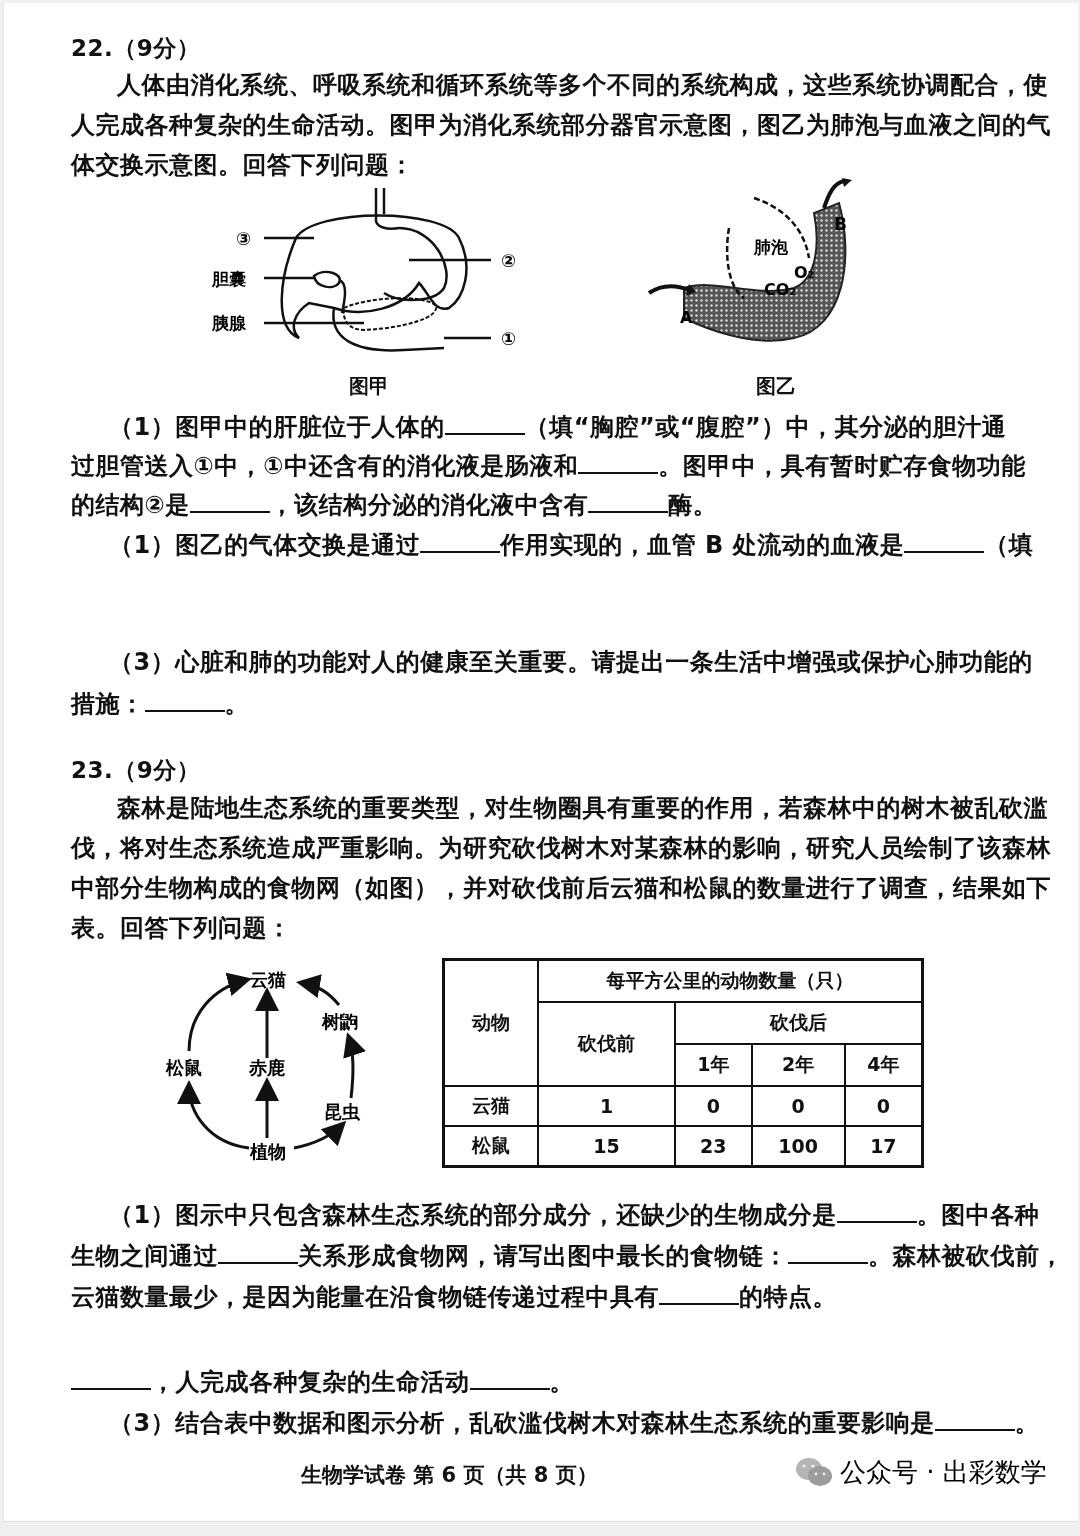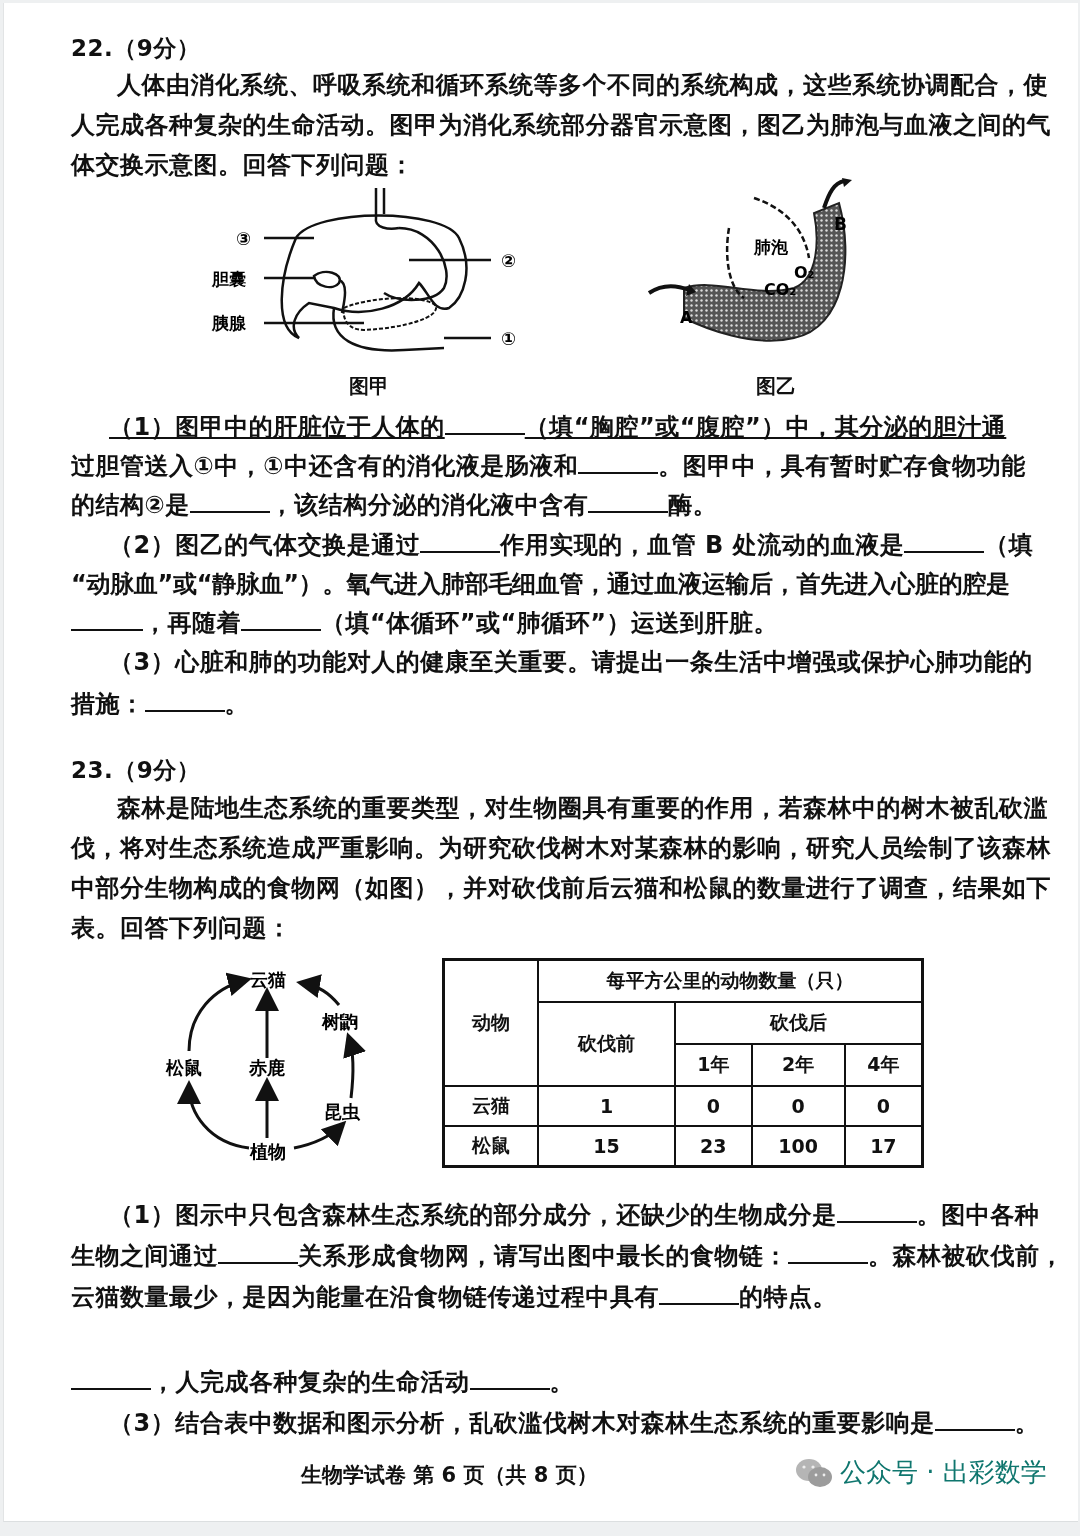--- a/index.html
+++ b/index.html
@@ -16,21 +16,21 @@
   }
   .t { position:absolute; font-weight:bold; font-size:24px; line-height:30px; white-space:nowrap; letter-spacing:0.5px; }
   .qnum { font-size:23px; }
   .blank { display:inline-block; border-bottom:2px solid #111; height:20px; vertical-align:baseline; }
   .w70 { width:72px; } .w80 { width:80px; }
   .fig-cap { position:absolute; font-weight:bold; font-size:20px; }
   svg text { font-family:"DejaVu Sans", sans-serif; font-weight:bold; }
   table.dt { position:absolute; left:438px; top:955px; width:482px; height:210px; border-collapse:collapse; border:3px solid #111; }
   table.dt td { border:2px solid #111; text-align:center; font-weight:bold; font-size:19px; padding:0;margin-left:33px; }
   .footer { position:absolute; top:1458px; left:297px; font-size:21px; font-weight:bold; }
-  .wm { position:absolute; top:1452px; left:790px; font-size:26px; color:#0f766e; display:flex; align-items:center; gap:6px; }
+  .wm { position:absolute; top:1452px; left:790px; font-size:26px; color:#000000; display:flex; align-items:flex-start; gap:6px; }
   .wm-icon { width:40px; height:34px; position:relative; }
 </style>
 </head>
 <body>
 
 <div class="page">
 
   <div class="t qnum" style="left:67px;top:30px;">22.（9分）</div>
   <div class="t" style="left:113px;top:67px;">人体由消化系统、呼吸系统和循环系统等多个不同的系统构成，这些系统协调配合，使</div>
   <div class="t" style="left:67px;top:107px;">人完成各种复杂的生命活动。图甲为消化系统部分器官示意图，图乙为肺泡与血液之间的气</div>
@@ -73,36 +73,32 @@
     <path d="M180 30 C 185 15, 190 5, 200 3" fill="none" stroke="#111" stroke-width="4"></path>
     <polygon points="198,0 208,2 200,9" fill="#111"></polygon>
     <text x="110" y="75" font-size="17">肺泡</text>
     <text x="150" y="100" font-size="16">O₂</text>
     <text x="120" y="117" font-size="16">CO₂</text>
     <text x="36" y="145" font-size="16">A</text>
     <text x="190" y="52" font-size="17">B</text>
   </svg>
   <div class="fig-cap" style="left:752px;top:370px;">图乙</div>
 
-  <div class="t" style="left:105px;top:409px;text-decoration:underline;">
+  <div class="t" style="left:105px;top:409px;">
     <span>（1）图甲中的肝脏位于人体的</span><span class="blank w80"></span><span>（填“胸腔”或“腹腔”）中，其分泌的胆汁通</span>
   </div>
   <div class="t" style="left:67px;top:448px;">
     <span>过胆管送入①中，①中还含有的消化液是肠液和</span><span class="blank w80"></span><span>。图甲中，具有暂时贮存食物功能</span>
   </div>
   <div class="t" style="left:67px;top:487px;">
     <span>的结构②是</span><span class="blank w80"></span><span>，该结构分泌的消化液中含有</span><span class="blank w80"></span><span>酶。</span>
   </div>
 
   <div class="t" style="left:105px;top:527px;">
-    <span>（2）图乙的气体交换是通过</span><span class="blank w80"></span><span>作用实现的，血管 B 处流动的血液是</span><span class="blank w80"></span><span>（填</span>
-  </div>
-  <div class="t" style="left:67px;top:566px;letter-spacing:-0.3px;">“动脉血”或“静脉血”）。氧气进入肺部毛细血管，通过血液运输后，首先进入心脏的腔是</div>
-  <div class="t" style="left:67px;top:605px;">
-    <span class="blank w70"></span><span>，再随着</span><span class="blank w80"></span><span>（填“体循环”或“肺循环”）运送到肝脏。</span>
+    <span>（1）图乙的气体交换是通过</span><span class="blank w80"></span><span>作用实现的，血管 B 处流动的血液是</span><span class="blank w80"></span><span>（填</span>
   </div>
 
   <div class="t" style="left:105px;top:644px;">（3）心脏和肺的功能对人的健康至关重要。请提出一条生活中增强或保护心肺功能的</div>
   <div class="t" style="left:67px;top:686px;">
     <span>措施：</span><span class="blank w80"></span><span>。</span>
   </div>
 
   <div class="t qnum" style="left:67px;top:752px;">23.（9分）</div>
   <div class="t" style="left:67px;top:830px;">伐，将对生态系统造成严重影响。为研究砍伐树木对某森林的影响，研究人员绘制了该森林</div>
   <div class="t" style="left:113px;top:790px;">森林是陆地生态系统的重要类型，对生物圈具有重要的作用，若森林中的树木被乱砍滥</div>

